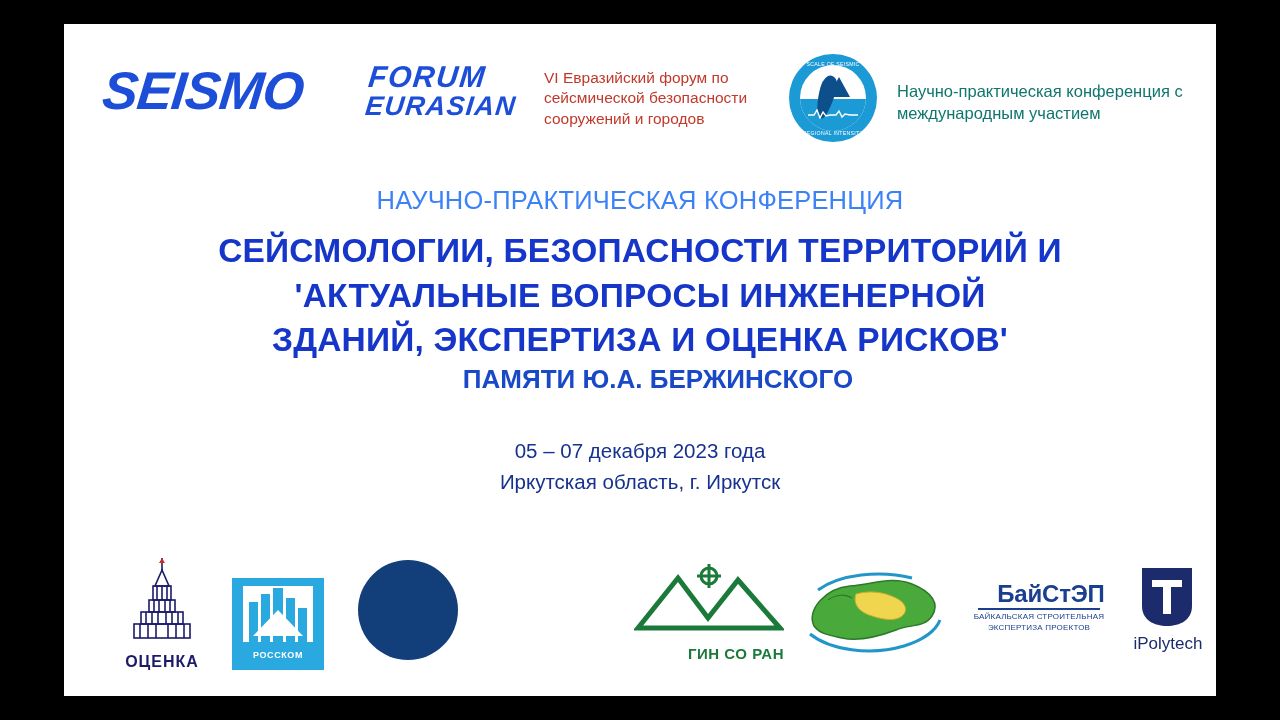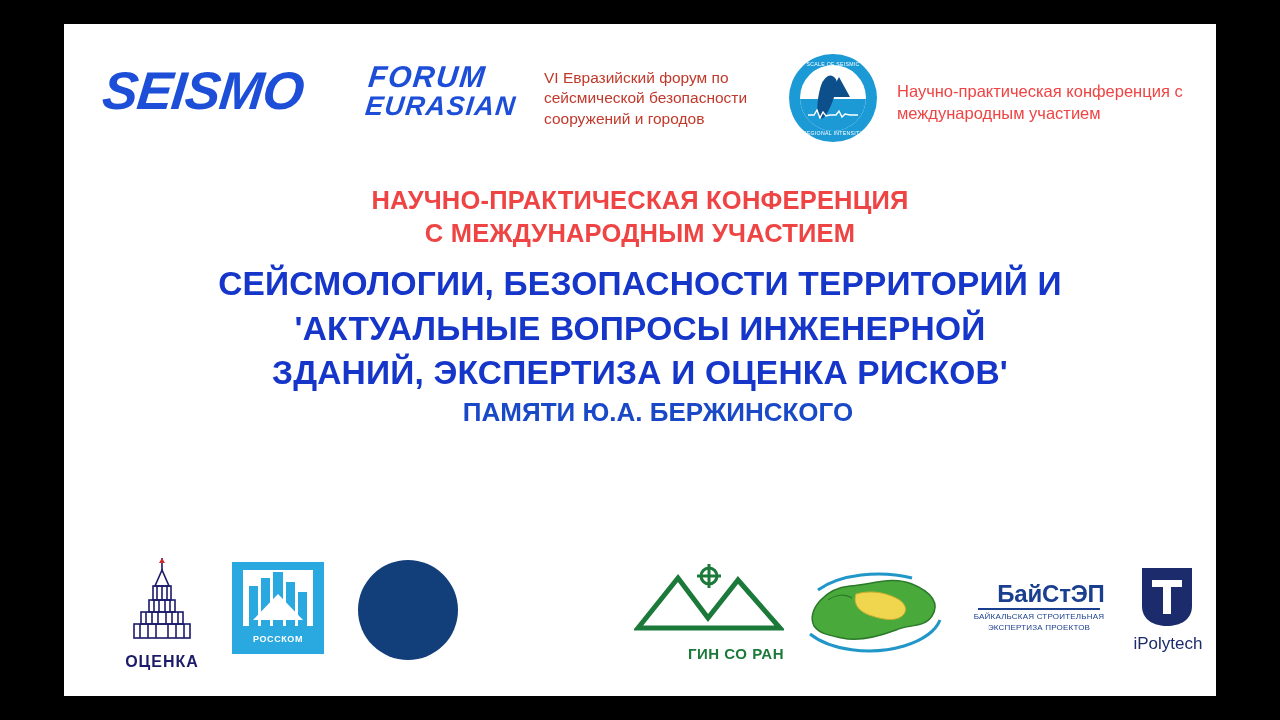--- a/index.html
+++ b/index.html
@@ -128,37 +128,37 @@
   }
   .emblem .wave svg { display: block; }
 
   .conf-note {
     position: absolute;
     left: 833px;
     top: 56px;
     width: 300px;
     font-size: 16.5px;
     line-height: 1.34;
-    color: #ef4444;
+    color: #0f766e;
   }
 
   
   .main {
     position: absolute;
     left: 0;
     top: 160px;
     width: 1152px;
     text-align: center;
     color: #1a3fd0;
   }
   .subhead {
     font-size: 25.5px;
-    font-weight: bold;
+    font-weight: normal;
     line-height: 1.3;
-    color: #ef4444;
+    color: #3b82f6;
     letter-spacing: .2px;
   }
   .bigtitle {
     margin-top: 12px;
     font-size: 33.5px;
     font-weight: bold;
     line-height: 1.33;
     color: #1536c9;
     letter-spacing: .2px;
   }
@@ -198,21 +198,21 @@
     width: 72px; height: 88px;
   }
   .cniip-label {
     position: absolute; left: 0; bottom: 3px; width: 120px; text-align: center;
     font-size: 16px; font-weight: bold; color: #1b1b6a; letter-spacing: 1px;
   }
 
   
   .logo-rosskom { left: 168px; width: 92px; }
   .rosskom-box {
-    position: absolute; left: 0; top: 8px; width: 92px; height: 92px;
+    position: absolute; left: 0; top: 24px; width: 92px; height: 92px;
     background: #29a9e0;
   }
   .rosskom-inner {
     position: absolute; left: 11px; top: 8px; width: 70px; height: 56px;
     background: #ffffff;
   }
   .rosskom-bars { position: absolute; left: 0; top: 0; width: 70px; height: 56px; }
   .rosskom-word {
     position: absolute; left: 0; bottom: 10px; width: 92px; text-align: center;
     font-size: 9px; color: #ffffff; letter-spacing: .6px; font-weight: bold;
@@ -302,31 +302,34 @@
           </div>
         </div>
       </div>
 
       <div class="conf-note">Научно-практическая конференция с международным участием</div>
     </div>
 
     <div class="main">
       <div class="subhead">
         <div>НАУЧНО-ПРАКТИЧЕСКАЯ КОНФЕРЕНЦИЯ</div>
-        <div>С МЕЖДУНАРОДНЫМ УЧАСТИЕМ</div>
       </div>
 
       <div class="bigtitle">
         <div>СЕЙСМОЛОГИИ, БЕЗОПАСНОСТИ ТЕРРИТОРИЙ И</div>
         <div>'АКТУАЛЬНЫЕ ВОПРОСЫ ИНЖЕНЕРНОЙ</div>
         <div>ЗДАНИЙ, ЭКСПЕРТИЗА И ОЦЕНКА РИСКОВ'</div>
       </div>
 
       <div class="memorial">ПАМЯТИ Ю.А. БЕРЖИНСКОГО</div>
 
+      <div class="dates">
+        <div>05 – 07 декабря 2023 года</div>
+        <div>Иркутская область, г. Иркутск</div>
+      </div>
     </div>
 
     <div class="logos">
 
       <div class="logo logo-cniip">
         <svg class="cniip-tower" viewBox="0 0 72 88">
           <g stroke="#1b1b6a" stroke-width="1.6" fill="none">
             <line x1="36" y1="2" x2="36" y2="14"></line>
             <polygon points="36,2 33,7 39,7" fill="#d02b2b" stroke="none"></polygon>
             <polygon points="36,14 29,30 43,30"></polygon>

